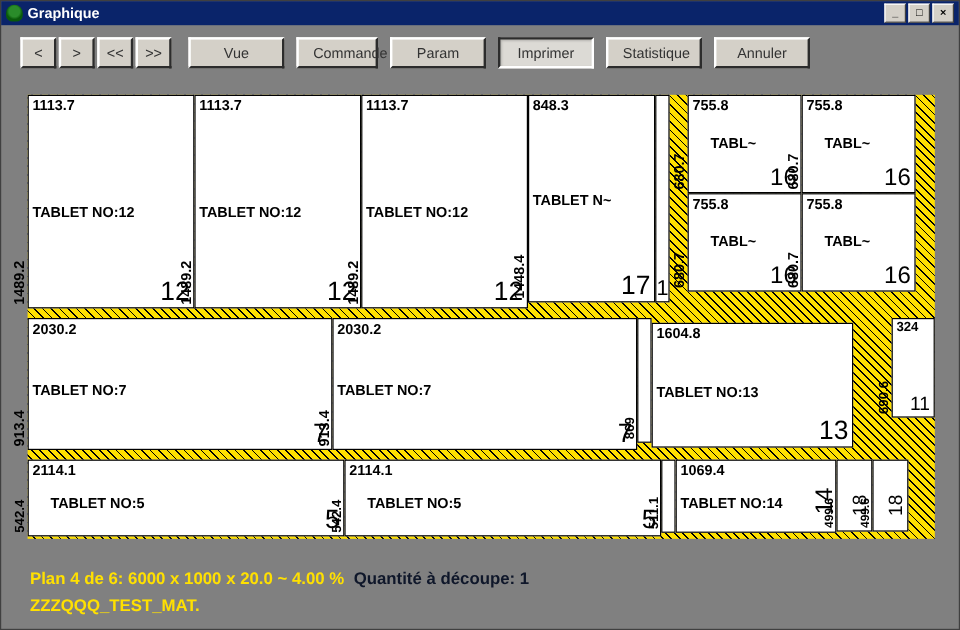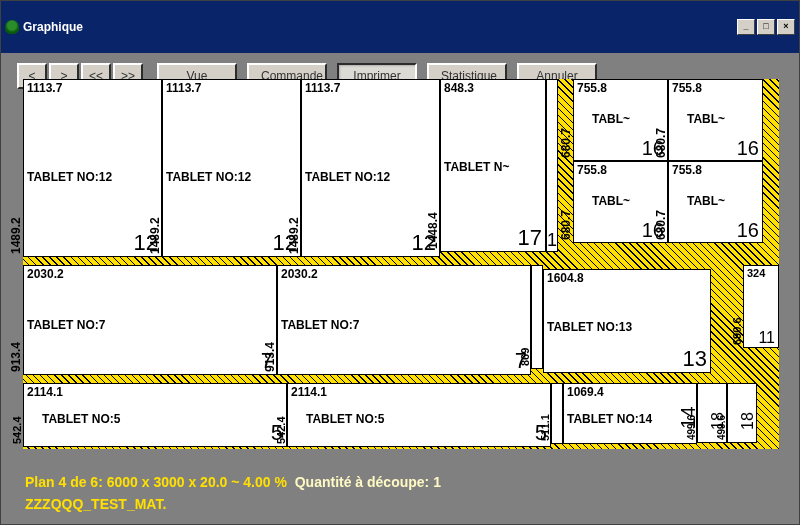--- a/index.html
+++ b/index.html
@@ -1,36 +1,36 @@
 <!DOCTYPE html>
 <html><head>
 <meta charset="utf-8">
 <style>
   html,body{margin:0;padding:0;font-family:Arial,Helvetica,sans-serif;font-size:12px;background:#d4d0c8;}
   .window{width:800px;height:525px;box-sizing:border-box;border:1px solid #404040;background:#808080;position:relative;}
-  .titlebar{height:20px;background:linear-gradient(#0a246a,#0a246a);color:#fff;display:flex;align-items:center;padding:16px 4px;font-weight:bold;}
+  .titlebar{height:20px;background:linear-gradient(#0a246a,#0a246a);color:#fff;display:flex;align-items:center;padding:0 4px;font-weight:bold;}
   .titlebar .sp{flex:1}
   .winbtn{width:16px;height:14px;background:#d4d0c8;border:1px solid #fff;border-right-color:#404040;border-bottom-color:#404040;margin-left:2px;font-size:9px;line-height:12px;text-align:center;color:#000;}
   .tree{width:14px;height:14px;margin-right:4px;display:inline-block;background:radial-gradient(circle at 50% 40%,#2a8c2a 40%,#0a5a0a 60%);border-radius:50% 50% 40% 40%;}
   .toolbar{padding:10px 16px;display:flex;gap:10px;}
   .btn{height:26px;background:#d4d0c8;border:2px outset #fff;border-right-color:#808080;border-bottom-color:#808080;font-size:12px;color:#333;cursor:pointer;padding:0 12px;}
   .btn.small{width:30px;padding:0;}
   .btn.pressed{border:2px inset #808080;border-right-color:#fff;border-bottom-color:#fff;background:#dcdad5;box-shadow:inset 1px 1px 2px rgba(0,0,0,.2);}
   .navgrp{display:flex;gap:2px;margin-right:4px;}
   .canvas{position:absolute;left:22px;top:68px;width:756px;height:420px;}
   .hatch{background:repeating-linear-gradient(45deg,#ffe000 0,#ffe000 4px,#000 4px,#000 5px);}
   .sheet{position:absolute;}
   .piece{position:absolute;background:#fff;border:1px solid #000;box-sizing:border-box;}
   .top{position:absolute;top:1px;left:3px;font-weight:bold;}
   .mid{position:absolute;left:3px;font-weight:bold;}
   .leftv{position:absolute;left:0px;bottom:2px;transform-origin:left bottom;transform:rotate(-90deg) translate(0,-1px);font-weight:bold;white-space:nowrap;}
   .big{position:absolute;right:3px;bottom:0px;font-size:22px;font-weight:normal;}
   .sliver{position:absolute;background:#fff;border:1px solid #000;box-sizing:border-box;}
   .statusA{position:absolute;left:24px;bottom:34px;color:#ffe000;font-weight:bold;font-size:14px;}
-  .statusA .white{color:#fef9c3;}
+  .statusA .white{color:#0f172a;}
   .statusB{position:absolute;left:24px;bottom:12px;color:#ffe000;font-weight:bold;font-size:14px;}
 </style>
 </head>
 <body>
 
 <div class="window">
   <div class="titlebar">
     <span class="tree"></span>
     <span>Graphique</span>
     <span class="sp"></span>
@@ -40,21 +40,22 @@
   </div>
 
   <div class="toolbar">
     <div class="navgrp">
       <button class="btn small">&lt;</button>
       <button class="btn small">&gt;</button>
       <button class="btn small">&lt;&lt;</button>
       <button class="btn small">&gt;&gt;</button>
     </div>
     <button class="btn" style="width:80px">Vue</button>
-    <button class="btn" style="width:80px">Commande</button>
+    <button class="btn" style="width:68px">Commande</button>
+    <button class="btn" style="width:80px">Param</button>
     <button class="btn pressed" style="width:80px">Imprimer</button>
     <button class="btn" style="width:80px">Statistique</button>
     <button class="btn" style="width:80px">Annuler</button>
   </div>
 
   <div class="canvas">
 
     <div class="sheet hatch" style="left:0;top:10px;width:756px;height:370px;"></div>
 
     <div class="piece" style="left:0;top:10px;width:139px;height:178px;">
@@ -162,16 +163,16 @@
       <span class="leftv" style="font-size:10px">499.6</span>
       <span class="big" style="font-size:16px;transform:rotate(-90deg) translate(12px,4px);">18</span>
     </div>
     <div class="piece" style="left:704px;top:314px;width:30px;height:60px;">
       <span class="leftv" style="font-size:10px">499.6</span>
       <span class="big" style="font-size:16px;transform:rotate(-90deg) translate(12px,4px);">18</span>
     </div>
   </div>
 
   <div class="statusA">
-    <span>Plan 4 de 6: 6000 x 3000 x 20.0 ~ 4.00 %</span>&nbsp;&nbsp;<span class="white">Quantité à découpe: 1</span>
+    <span>Plan 4 de 6: 6000 x 1000 x 20.0 ~ 4.00 %</span>&nbsp;&nbsp;<span class="white">Quantité à découpe: 1</span>
   </div>
   <div class="statusB">ZZZQQQ_TEST_MAT.</div>
 </div>
 
 </body></html>

